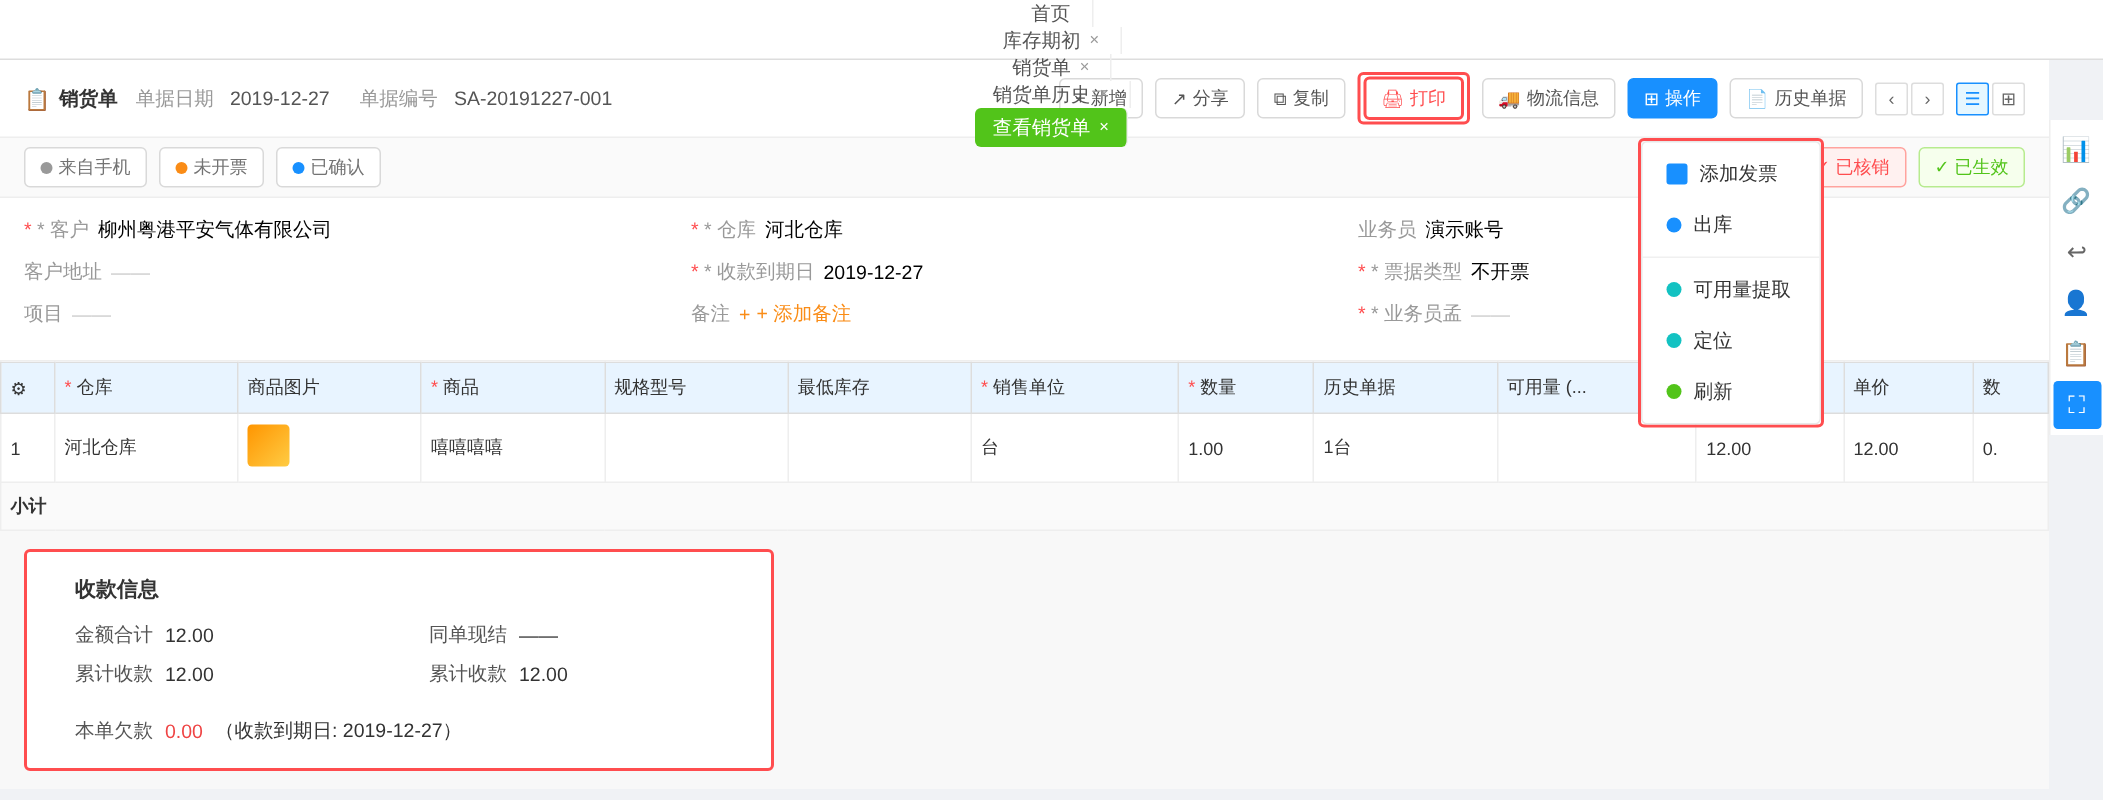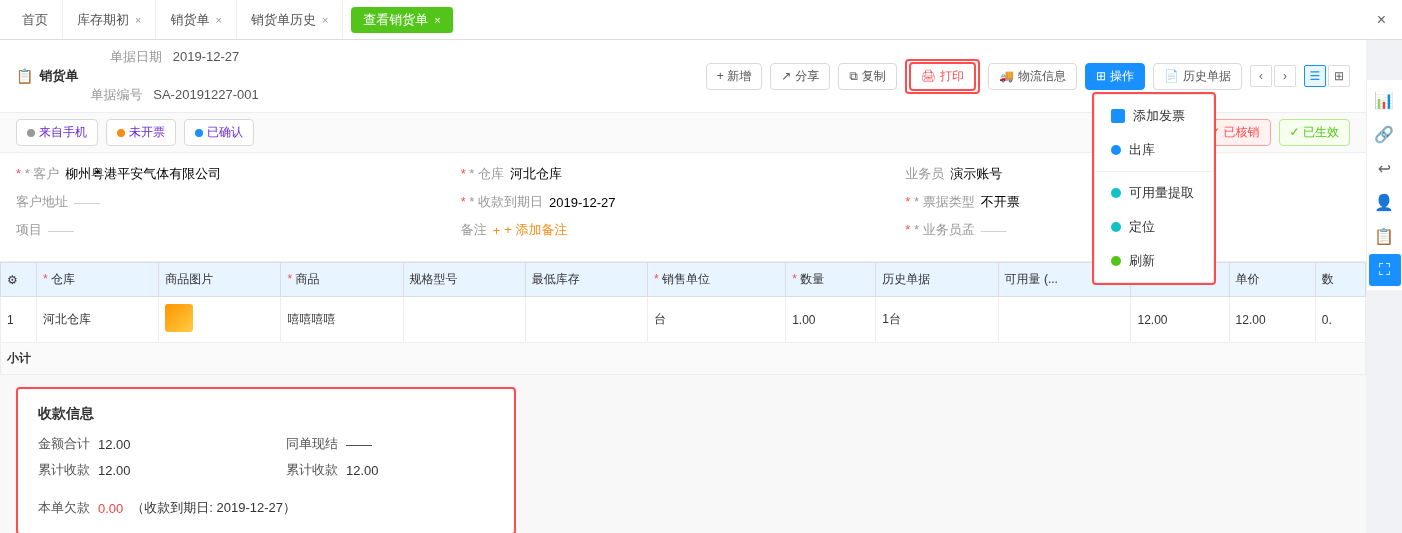--- a/index.html
+++ b/index.html
@@ -3,38 +3,39 @@
   <meta charset="utf-8">
   <style>
     * { box-sizing: border-box; margin: 0; padding: 0; }
     body { font-family: 'Microsoft YaHei', Arial, sans-serif; font-size: 13px; background: #f0f2f5; color: #333; }
 
     
     .tab-bar {
       display: flex; align-items: center; background: #fff;
       border-bottom: 1px solid #ddd; padding: 0 8px; height: 40px;
       position: relative;
+      flex-direction: column;
     }
     .tab-item {
       display: flex; align-items: center; padding: 0 14px; height: 100%;
       cursor: pointer; font-size: 13px; color: #555; border-right: 1px solid #eee;
       white-space: nowrap;
     }
     .tab-item .close-icon { margin-left: 6px; color: #999; font-size: 11px; cursor: pointer; }
     .tab-item.highlight { background: #52c41a; color: #fff; border-radius: 4px; padding: 4px 12px; height: auto; margin: 0 8px; }
     .tab-bar-close { margin-left: auto; cursor: pointer; font-size: 16px; color: #666; padding: 0 8px; }
 
     
     .doc-header {
       display: flex; align-items: center; padding: 8px 16px;
       border-bottom: 1px solid #eee; background: #fff; gap: 12px;
     }
     .doc-title { display: flex; align-items: center; gap: 6px; font-weight: bold; color: #333; }
     .doc-title-icon { color: #1890ff; font-size: 14px; }
-    .doc-meta { display: flex; align-items: center; gap: 20px; font-size: 13px; color: #555; flex-direction: column; }
+    .doc-meta { display: flex; align-items: center; gap: 20px; font-size: 13px; color: #555; }
     .doc-meta span { white-space: nowrap; }
     .doc-meta .label { color: #999; }
 
     
     .toolbar {
       display: flex; align-items: center; margin-left: auto; gap: 8px; flex-wrap: nowrap;
     }
     .toolbar-btn {
       display: flex; align-items: center; gap: 4px; padding: 4px 10px;
       border: 1px solid #d9d9d9; border-radius: 4px; background: #fff;
@@ -52,21 +53,21 @@
     .status-badge.effective { background: #f6ffed; color: #52c41a; border: 1px solid #b7eb8f; }
 
     
     .sub-toolbar {
       display: flex; align-items: center; padding: 6px 16px; gap: 8px;
       background: #fafafa; border-bottom: 1px solid #eee;
     }
     .sub-btn {
       display: flex; align-items: center; gap: 4px; padding: 4px 10px;
       border: 1px solid #d9d9d9; border-radius: 4px; background: #fff;
-      cursor: pointer; font-size: 12px; color: #6d28d9;
+      cursor: pointer; font-size: 12px; color: #737373;
     }
     .sub-btn .dot { width: 8px; height: 8px; border-radius: 50%; display: inline-block; }
     .sub-btn .dot.gray { background: #999; }
     .sub-btn .dot.orange { background: #fa8c16; }
     .sub-btn .dot.blue { background: #1890ff; }
 
     
     .form-area {
       padding: 12px 16px; background: #fff; border-bottom: 1px solid #eee;
     }
@@ -96,21 +97,21 @@
     }
     .data-table tr.subtotal-row td { background: #fafafa; font-weight: bold; }
     .gear-col { width: 36px; text-align: center; }
     .product-thumb {
       width: 28px; height: 28px; background: linear-gradient(135deg, #ff9500, #ffcc44);
       border-radius: 3px; display: inline-block;
     }
 
     
     .payment-box {
-      border: 2px solid #ff4d4f; border-radius: 4px; padding: 16px 20px;
+      border: 2px solid #ff4d4f; border-radius: 4px; padding: 16px 32px;
       margin: 12px 16px; display: inline-block; min-width: 500px; background: #fff;
     }
     .payment-box-title { font-weight: bold; font-size: 14px; margin-bottom: 12px; }
     .payment-grid { display: grid; grid-template-columns: 1fr 1fr; gap: 8px 40px; }
     .payment-item { display: flex; align-items: center; gap: 8px; font-size: 13px; }
     .payment-label { color: #555; white-space: nowrap; }
     .payment-value { color: #333; }
     .payment-value.red { color: #ef4444; }
 
     

